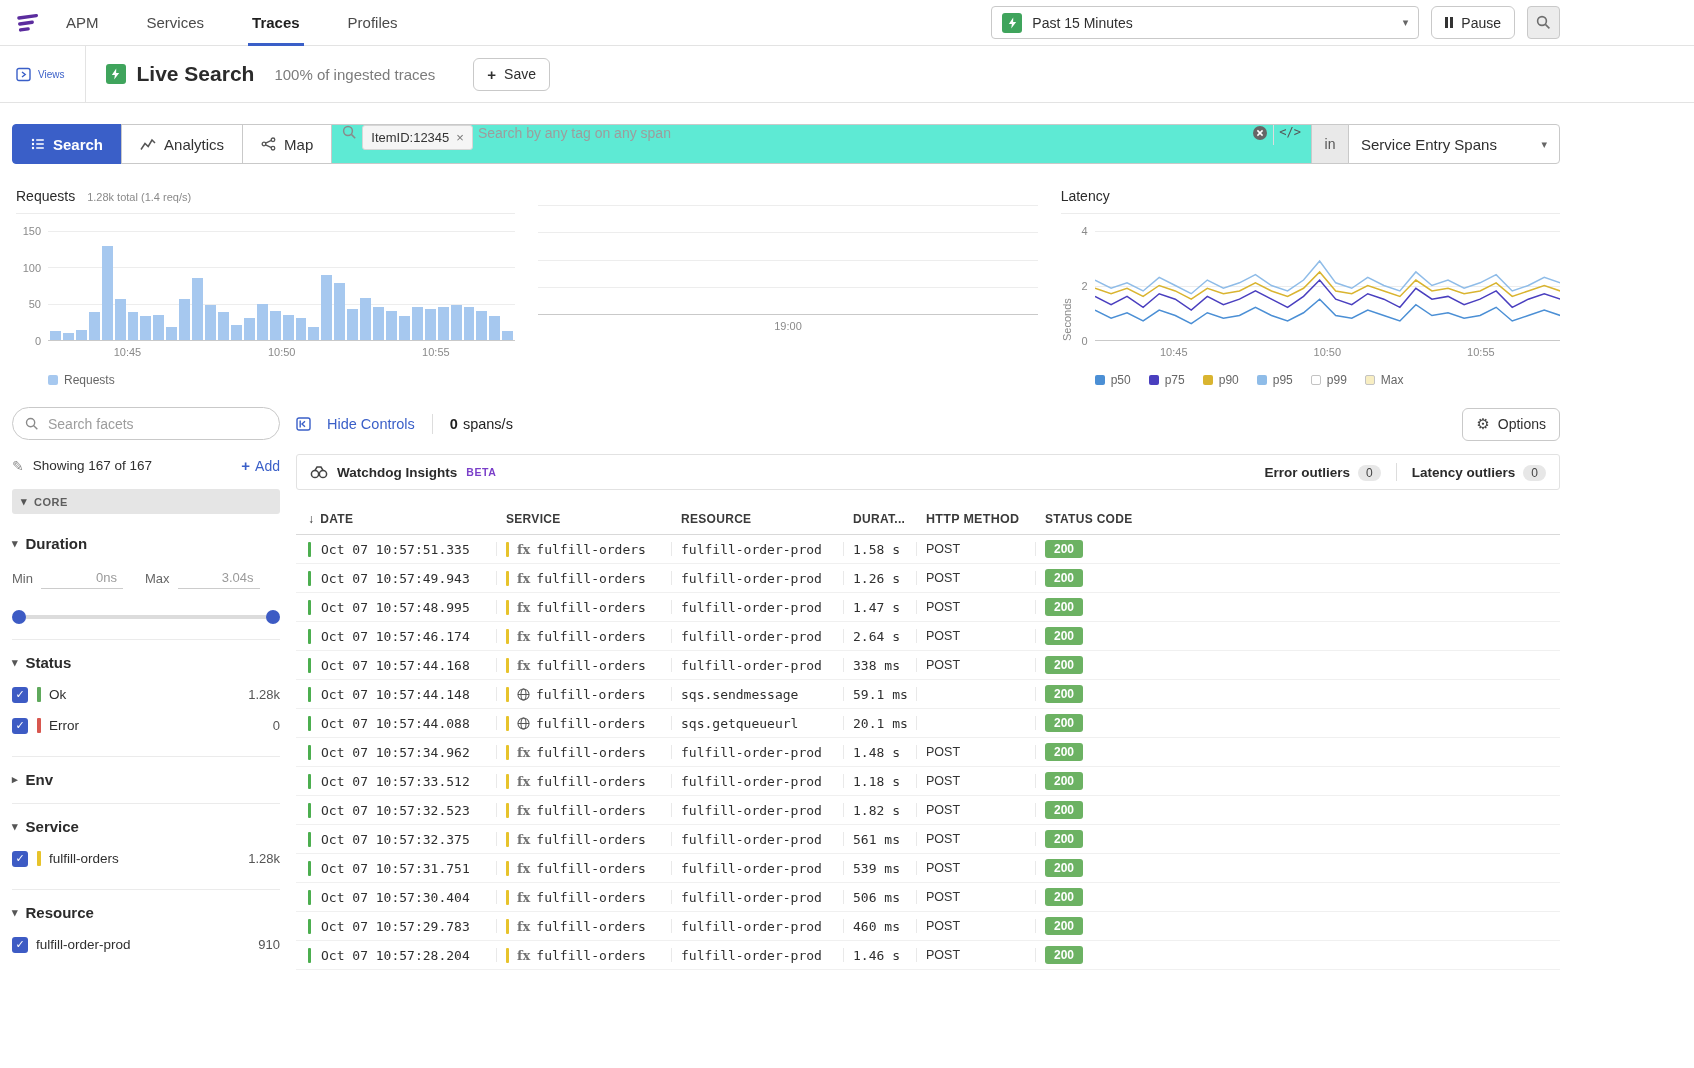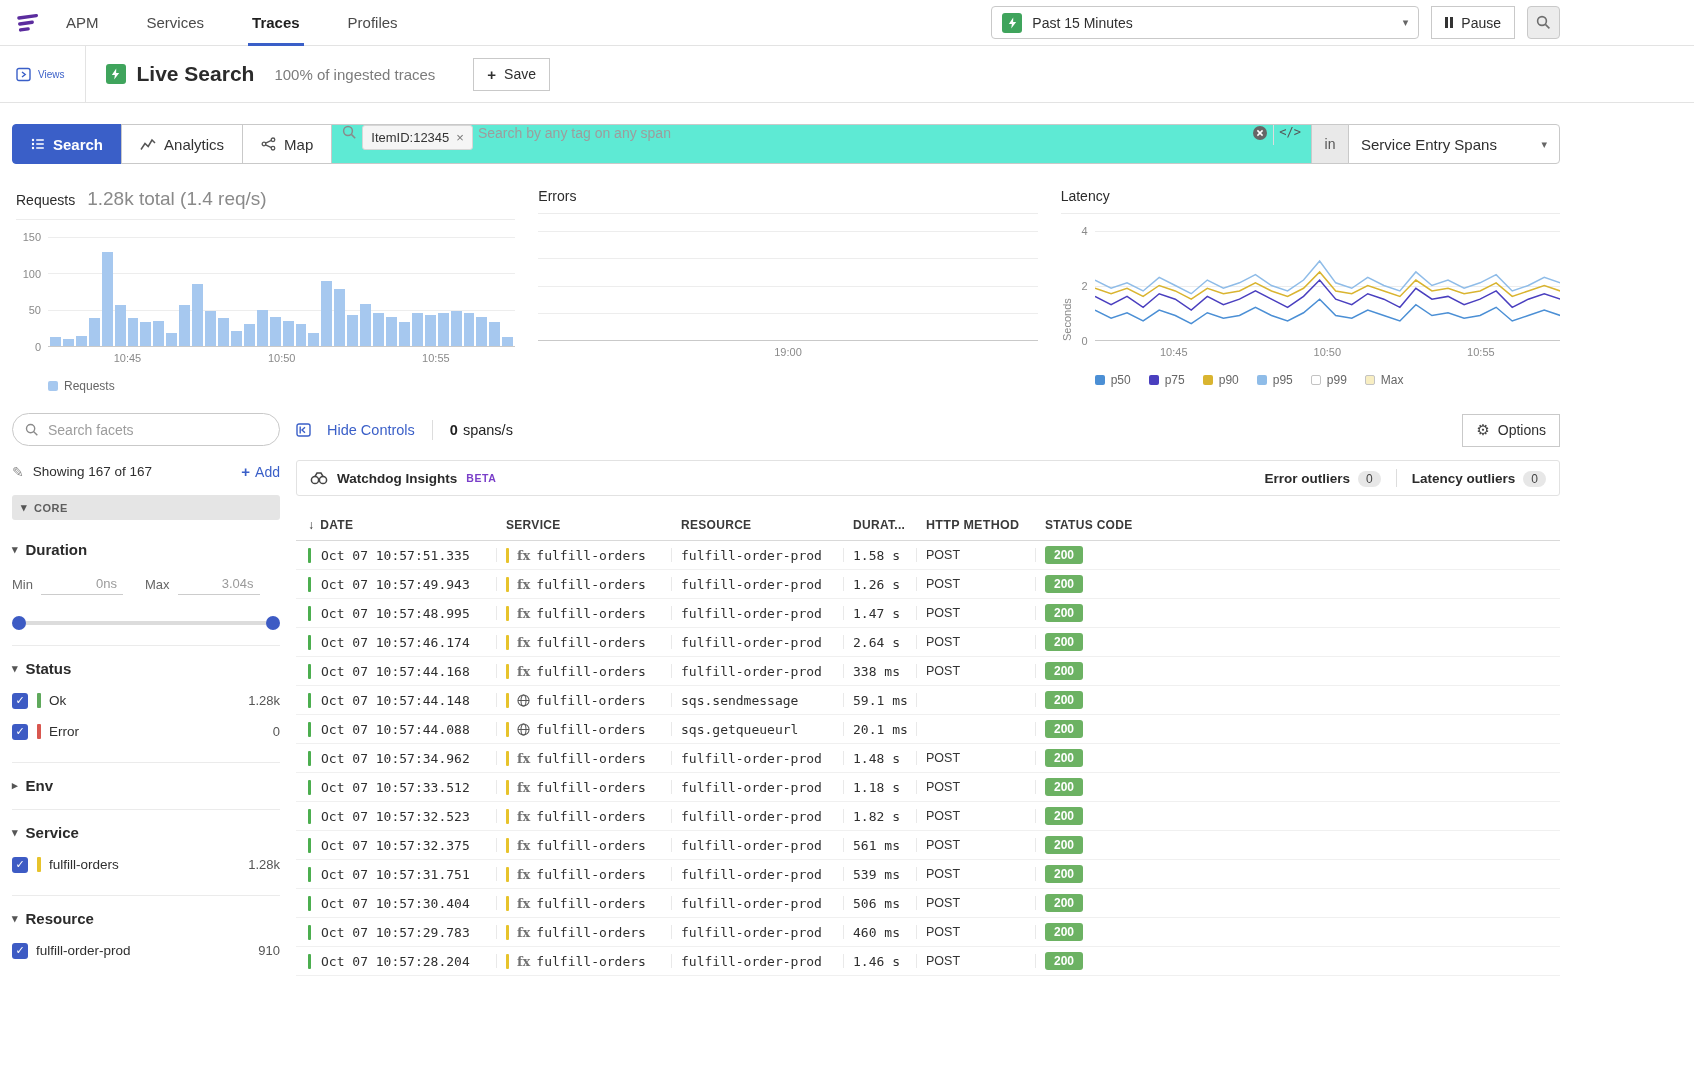--- a/index.html
+++ b/index.html
@@ -10,21 +10,21 @@
   
   .topnav{height:46px;display:flex;align-items:center;border-bottom:1px solid #e3e3e3;padding:0 134px 0 16px}
   .logo{margin-right:20px}
   .nav-item{height:46px;display:flex;align-items:center;padding:0 4px;margin-right:40px;font-size:15px;color:#4a4a4a;cursor:pointer}
   .nav-item.active{color:#1f1f1f;font-weight:bold;box-shadow:inset 0 -3px 0 var(--accent-blue,#3a5fc8)}
   .tn-right{margin-left:auto;display:flex;align-items:center;gap:12px}
   .time-pill{width:428px;height:33px;border:1px solid #c9c9c9;border-radius:4px;display:flex;align-items:center;padding:0 10px;background:#fff;cursor:pointer}
   .live-sq{width:20px;height:20px;border-radius:3px;background:var(--live-green,#3fa45c);display:flex;align-items:center;justify-content:center}
   .time-pill .tlabel{margin-left:10px;font-size:14px;color:#2f2f2f}
   .caret{margin-left:auto;color:#666;font-size:11px}
-  .btn{height:33px;border:1px solid #c9c9c9;border-radius:0;background:#fff;display:flex;align-items:center;gap:8px;padding:0 13px;font-size:14px;color:#2f2f2f;cursor:pointer}
+  .btn{height:33px;border:1px solid #c9c9c9;border-radius:6px;background:#fff;display:flex;align-items:center;gap:8px;padding:0 13px;font-size:14px;color:#2f2f2f;cursor:pointer}
   .pause-icon{display:flex;gap:2px}
   .pause-icon i{width:3px;height:11px;background:#333}
   .icon-btn{width:33px;height:33px;border:1px solid #c9c9c9;border-radius:4px;background:#ececec;display:flex;align-items:center;justify-content:center;cursor:pointer}
 
   
   .subheader{height:57px;display:flex;align-items:center;border-bottom:1px solid #e3e3e3;padding:0 134px 0 16px}
   .views{display:flex;align-items:center;gap:7px;color:var(--accent-blue,#3a5fc8);font-size:10px;cursor:pointer}
   .sh-div{width:1px;height:56px;background:#e3e3e3;margin:0 20px}
   .ls-title{font-size:21px;font-weight:bold;color:#2b2b2b;margin-left:11px}
   .ls-sub{font-size:15px;color:#7c7c7c;margin-left:20px}
@@ -44,21 +44,21 @@
   .sb-div{width:1px;height:20px;background:#ddd}
   .code-ic{font-family:"DejaVu Sans Mono",monospace;font-size:12px;color:#555;cursor:pointer}
   .in-chip{width:38px;display:flex;align-items:center;justify-content:center;background:#e9e9e9;border:1px solid #c9c9c9;margin-left:-1px;font-size:14px;color:#555}
   .scope{width:212px;display:flex;align-items:center;border:1px solid #c9c9c9;border-radius:0 4px 4px 0;margin-left:-1px;padding:0 12px;font-size:15px;color:#2f2f2f;background:#fff;cursor:pointer}
 
   
   .charts{display:flex;gap:23px;margin:24px 134px 0 16px}
   .panel{flex:1}
   .panel-head{display:flex;align-items:baseline;gap:12px;padding-bottom:9px;border-bottom:1px solid #ececec}
   .panel-title{font-size:14px;color:#2b2b2b}
-  .panel-sub{font-size:19px;color:#8a8a8a}
+  .panel-sub{font-size:11px;color:#8a8a8a}
   .plot-row{display:flex;margin-top:17px}
   .yaxis{width:32px;display:flex;flex-direction:column;justify-content:space-between;align-items:flex-end;font-size:11px;color:#8a8a8a;padding-right:7px;height:110px}
   .yaxis span{height:0;line-height:0}
   .sec-label{writing-mode:vertical-rl;transform:rotate(180deg);font-size:11px;color:#8a8a8a;height:110px;display:flex;align-items:center;margin-right:2px}
   .plot{position:relative;flex:1;height:110px;border-bottom:1px solid #c9c9c9;overflow:hidden}
   .gl{position:absolute;left:0;right:0;height:1px;background:#ededed}
   .bars{position:absolute;inset:0;display:flex;align-items:flex-end;gap:2px;padding:0 2px}
   .bars .bar{flex:1;background:var(--bar-blue,#a6c8ef)}
   .plot svg{position:absolute;inset:0;width:100%;height:100%}
   .xlabels-row{display:flex;margin-top:5px}
@@ -322,23 +322,20 @@
       </div>
     <div class="legend" style="padding-left:32px">
         <span class="legend-item">
           <span class="legend-swatch" style="background: rgb(166, 200, 239);"></span>
           <span>Requests</span>
         </span>
       </div>
   </div>
 
   <div class="panel">
-    <div class="panel-head">
-      <span class="panel-title">Errors</span>
-    </div>
     <div class="plot-row">
       <div class="plot">
         <div class="gl" style="top:0"></div>
           <div class="gl" style="top:25%"></div>
           <div class="gl" style="top:50%"></div>
           <div class="gl" style="top:75%"></div>
       </div>
     </div>
     <div class="xlabels-row">
         <div class="xlabels">

